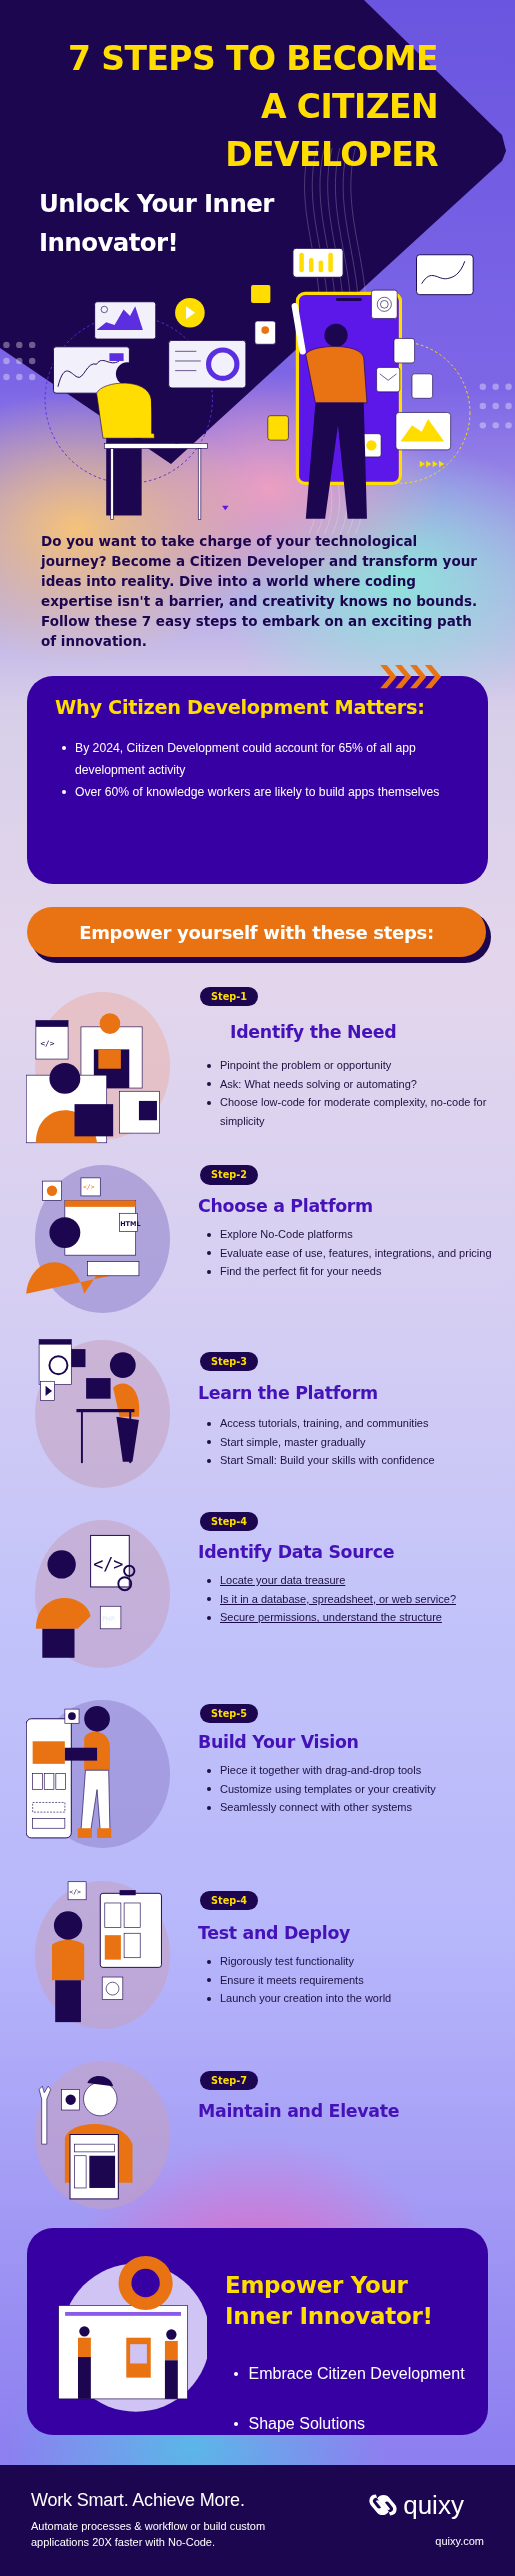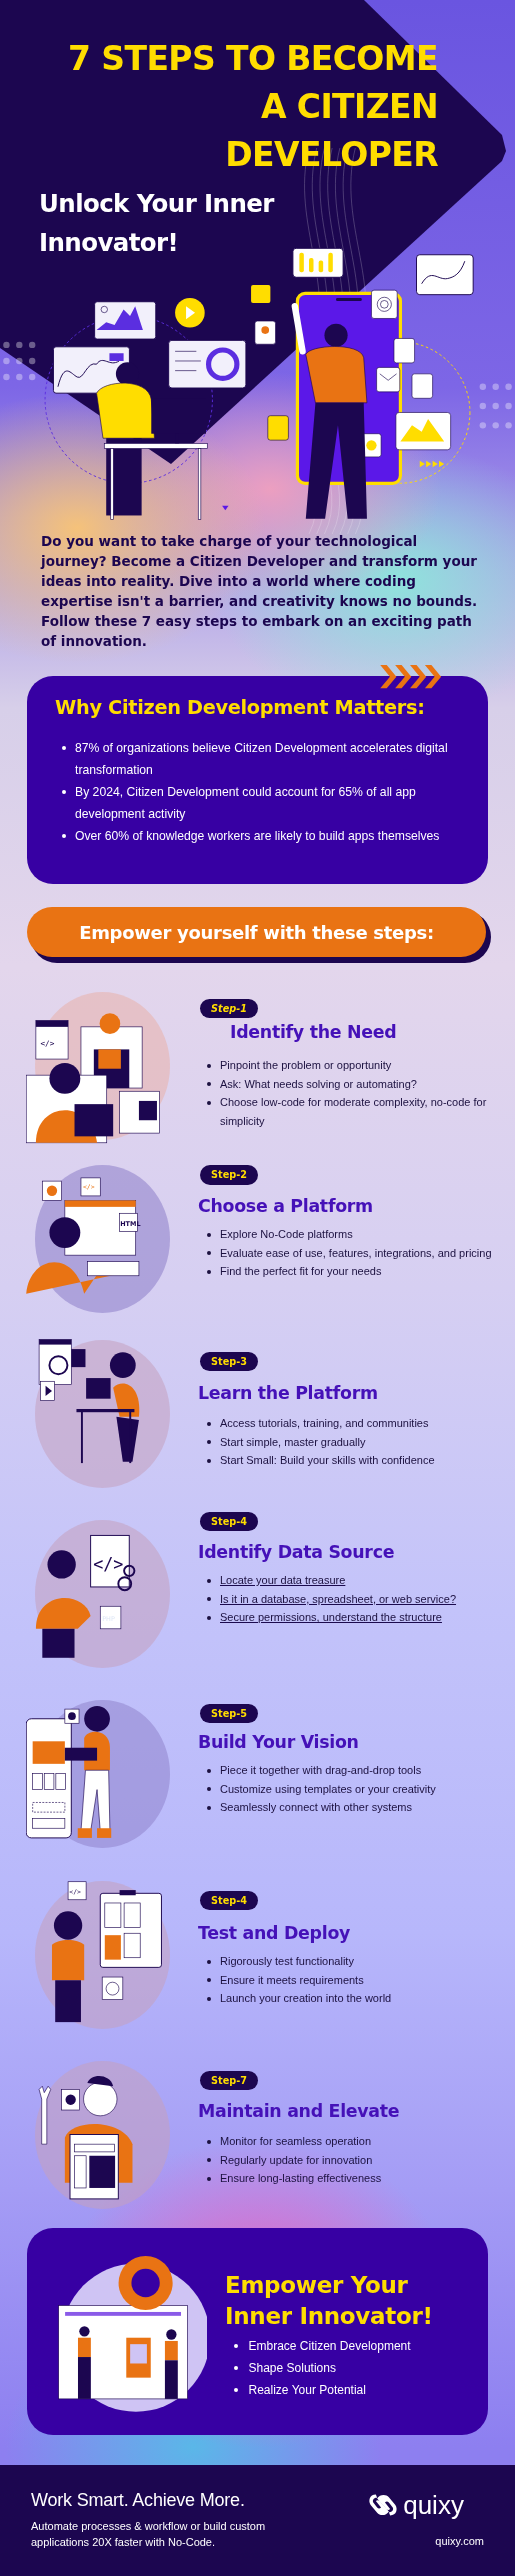--- a/index.html
+++ b/index.html
@@ -119,21 +119,21 @@
   }
   .final-illus { position: absolute; left: 52px; top: 2254px; width: 155px; height: 161px; }
   .final-title {
     position: absolute; left: 225px; top: 2270px; width: 232px;
     font-family: "DejaVu Sans", sans-serif; font-weight: 700;
     font-size: 23px; line-height: 31px; color: #ffdd00; letter-spacing: -0.3px;
   }
   .final-list { position: absolute; left: 233px; top: 2335px; width: 245px; list-style: none; }
   .final-list li {
     position: relative; padding-left: 15.5px; color: #ffffff;
-    font-size: 12px; line-height: 22px;
+    font-size: 16px; line-height: 22px; margin-top: 28px;
   }
   .final-list li::before {
     content: ""; position: absolute; left: 1.3px; top: 9px; width: 3.9px; height: 3.9px;
     border-radius: 50%; background: #ffffff;
   }
 
   
   .footer {
     position: absolute; left: 0; top: 2465px; width: 515px; height: 111px;
     background: #1c0650;
@@ -311,21 +311,20 @@
   <svg class="why-arrows" viewBox="0 0 105 40">
     <g fill="#e97313">
       <path d="M5,0 L15,0 L30,18 L15,36 L5,36 L20,18 Z"></path>
       <path d="M28,0 L38,0 L53,18 L38,36 L28,36 L43,18 Z"></path>
       <path d="M51,0 L61,0 L76,18 L61,36 L51,36 L66,18 Z"></path>
       <path d="M74,0 L84,0 L99,18 L84,36 L74,36 L89,18 Z"></path>
     </g>
   </svg>
   <div class="why-title">Why Citizen Development Matters:</div>
   <ul class="why-list">
-    <li>87% of organizations believe Citizen Development accelerates digital transformation</li>
     <li>By 2024, Citizen Development could account for 65% of all app development activity</li>
     <li>Over 60% of knowledge workers are likely to build apps themselves</li>
   </ul>
 
   <div class="banner-shadow"></div>
   <div class="banner">Empower yourself with these steps:</div>
 
   <section class="step" style="top:979px;">
     <div class="blob" style="background:rgba(232,180,175,0.6);"></div>
     <svg class="illus" viewBox="0 0 240 250">
@@ -336,21 +335,21 @@
       <circle cx="130" cy="60" r="16" fill="#e97313"></circle>
       <rect x="105" y="100" width="55" height="60" fill="#1c0650"></rect>
       <rect x="112" y="100" width="35" height="30" fill="#e97313"></rect>
       <rect x="0" y="140" width="125" height="105" fill="#fff" stroke="#1c0650"></rect>
       <circle cx="60" cy="145" r="24" fill="#1c0650"></circle>
       <path d="M15,245 C15,180 100,175 110,245 Z" fill="#e97313"></path>
       <rect x="75" y="185" width="60" height="50" fill="#1c0650"></rect>
       <rect x="145" y="165" width="62" height="65" fill="#fff" stroke="#1c0650"></rect>
       <rect x="175" y="180" width="28" height="30" fill="#1c0650"></rect>
     </svg>
-    <div class="step-badge" style="top:20px;font-style:italic;">Step-1</div>
+    <div class="step-badge" style="top:8px;">Step-1</div>
     <div class="step-title" style="top:40px;margin-left:32px;">Identify the Need</div>
     <ul class="step-list" style="top:77px;">
       <li>Pinpoint the problem or opportunity</li>
       <li>Ask: What needs solving or automating?</li>
       <li>Choose low-code for moderate complexity, no-code for simplicity</li>
     </ul>
   </section>
 
   <section class="step" style="top:1159px;">
     <div class="blob" style="top:6.4px;background:rgba(140,125,200,0.55);"></div>
@@ -487,25 +486,20 @@
       <circle cx="115" cy="70" r="26" fill="#fff" stroke="#1c0650"></circle>
       <path d="M95,45 C100,30 130,30 135,50" fill="#1c0650"></path>
       <path d="M60,130 C70,100 150,100 165,140 L165,200 L60,200 Z" fill="#e97313"></path>
       <rect x="68" y="125" width="75" height="100" fill="#fff" stroke="#1c0650" stroke-width="1.5"></rect>
       <rect x="75" y="140" width="62" height="12" fill="#fff" stroke="#1c0650"></rect>
       <rect x="75" y="158" width="18" height="50" fill="#fff" stroke="#1c0650"></rect>
       <rect x="98" y="158" width="40" height="50" fill="#1c0650"></rect>
     </svg>
     <div class="step-badge" style="top:23px;">Step-7</div>
     <div class="step-title" style="top:50px;">Maintain and Elevate</div>
-    <ul class="step-list" style="top:84px;">
-      <li>Monitor for seamless operation</li>
-      <li>Regularly update for innovation</li>
-      <li>Ensure long-lasting effectiveness</li>
-    </ul>
   </section>
 
   <div class="final-card"></div>
   <svg class="final-illus" viewBox="0 0 240 250">
     <circle cx="130" cy="130" r="115" fill="#cfc4f4"></circle>
     <rect x="10" y="80" width="200" height="145" fill="#ffffff" stroke="#1c0650"></rect>
     <rect x="20" y="90" width="180" height="6" fill="#8a5ae8"></rect>
     <g>
       <circle cx="145" cy="45" r="42" fill="#e97313"></circle>
       <circle cx="145" cy="45" r="22" fill="#3700a3"></circle>

